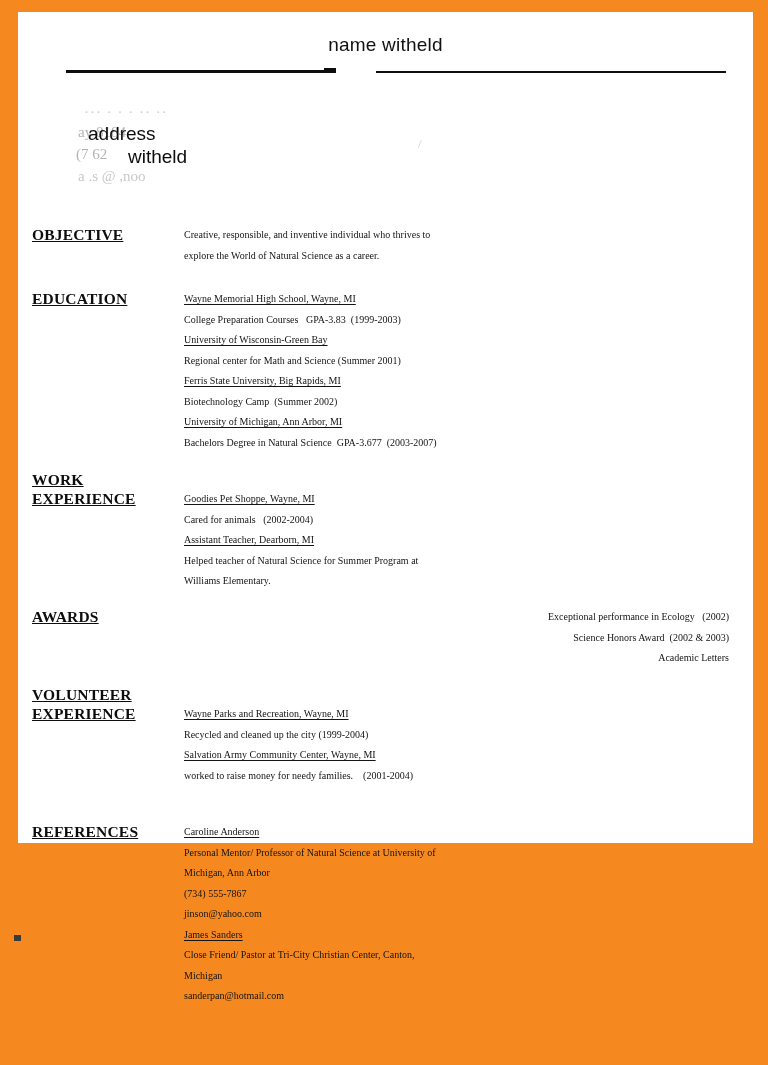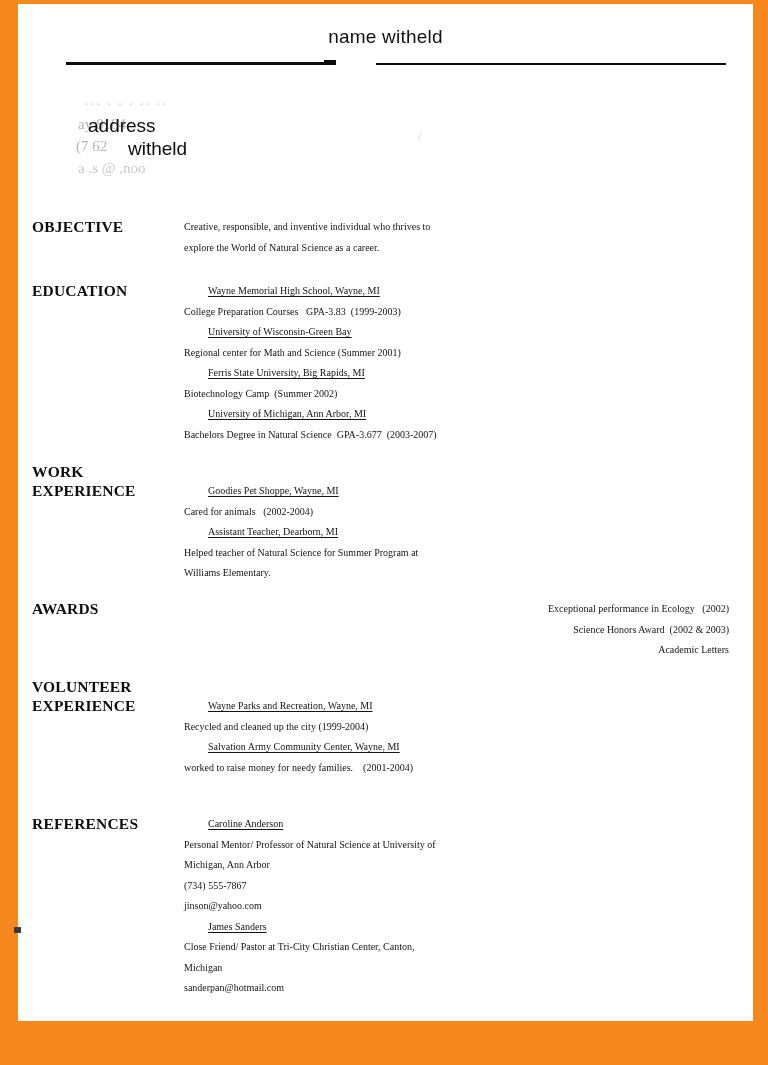--- a/index.html
+++ b/index.html
@@ -9,22 +9,22 @@
     font-family:"Liberation Serif", serif;
     overflow:hidden;
   }
   #frame {
     position:relative;
     width:768px; height:1065px;
     background:#f5881f;
   }
   #page {
     position:absolute;
-    left:18px; top:4px;
-    width:735px; height:1017px;
+    left:18px; top:12px;
+    width:735px; height:831px;
     background:#ffffff;
   }
 
   
   .doc-title {
     position:absolute; left:0; top:22px; width:735px;
     text-align:center;
     font-family:"Liberation Sans", sans-serif;
     font-size:19px; color:#111; letter-spacing:.2px;
   }
@@ -54,29 +54,29 @@
     font-size:19px; color:#0d0d0d; white-space:nowrap;
   }
   .r1 { left:12px; top:25px; }
   .r2 { left:8px;  top:48px;margin-left:44px; }
 
   
   .section { position:absolute; left:14px; width:700px; }
   .label {
     position:absolute; left:0; top:0; width:150px;
     font-weight:bold; font-size:15.5px; color:#0d0d0d;
-    line-height:19px; letter-spacing:.2px;
+    line-height:19px; letter-spacing:.2px;text-decoration:underline;
   }
   .label .l2 { display:block; }
   .content {
     position:absolute; left:152px; width:545px;
     font-size:10px; color:#141414; line-height:20.5px;
   }
   .content .line { display:block; white-space:pre-wrap; }
-  .content .u { text-decoration:underline; text-underline-offset:1.5px;margin-left:24px; }
+  .content .u { text-decoration:underline; text-underline-offset:1.5px; }
   .content .just { text-align:justify; text-justify:inter-word; }
 
   .speck { position:absolute; background:#3a3a3a; }
 </style>
 </head>
 <body>
 
 <div id="frame">
   <div id="page">
 

